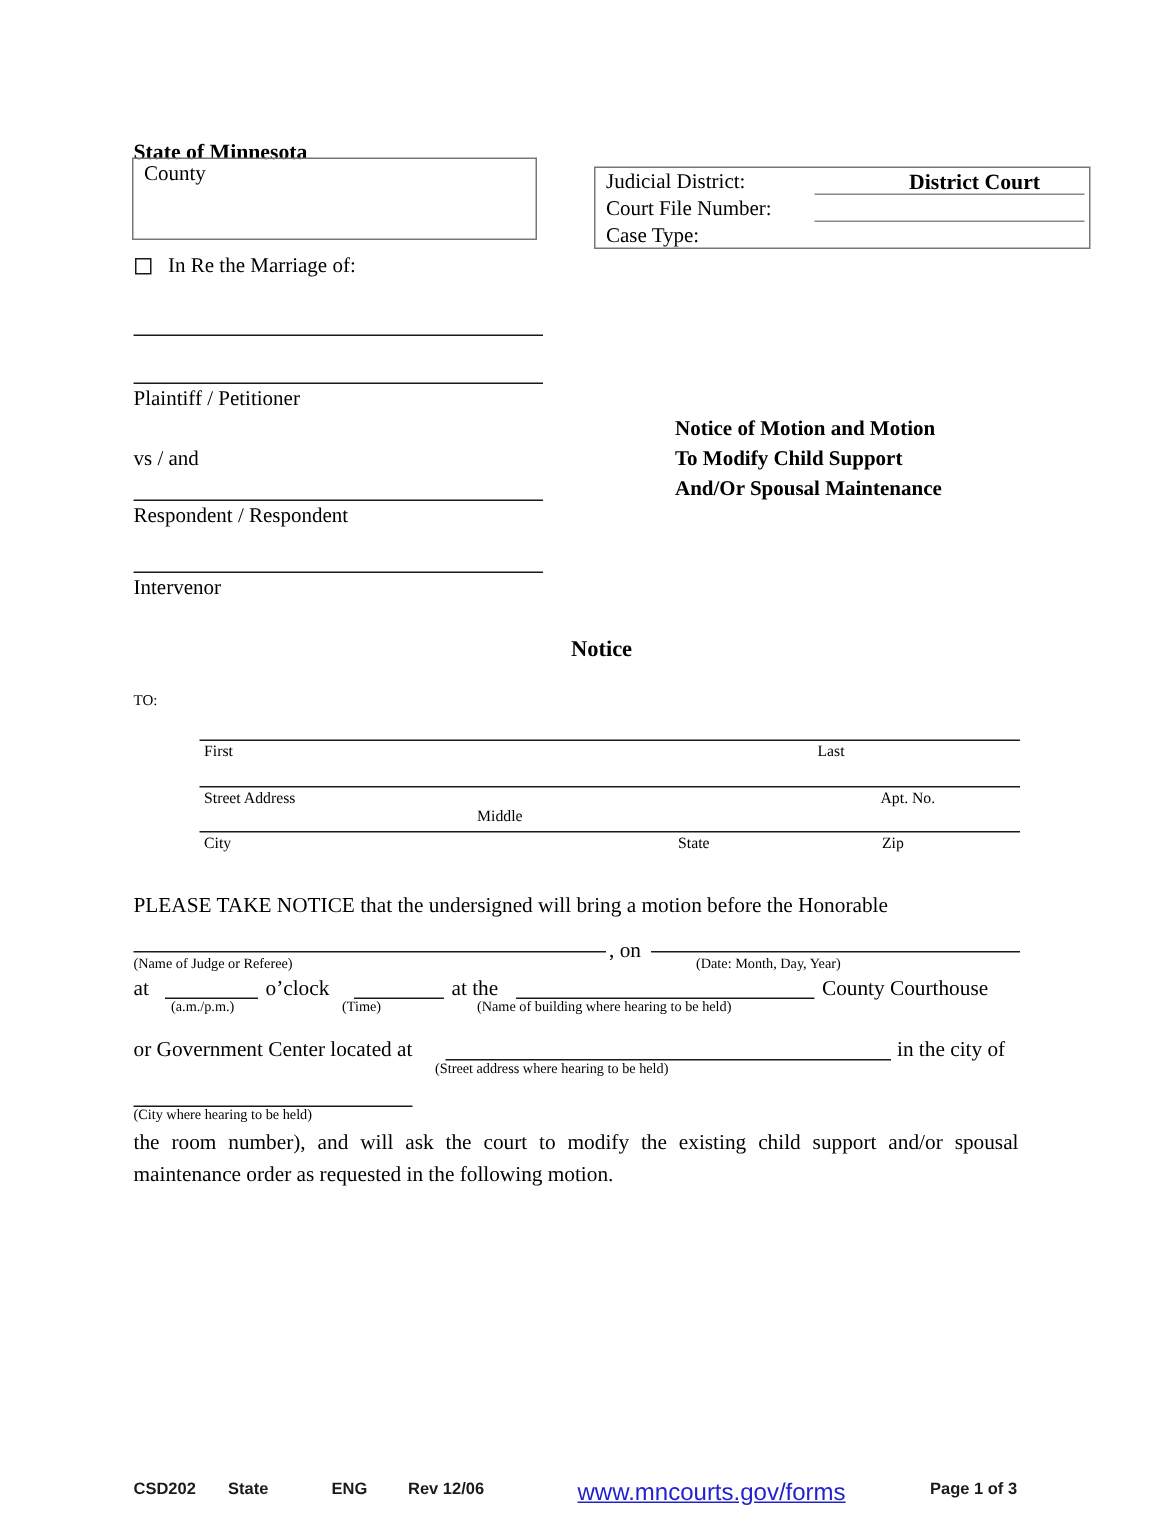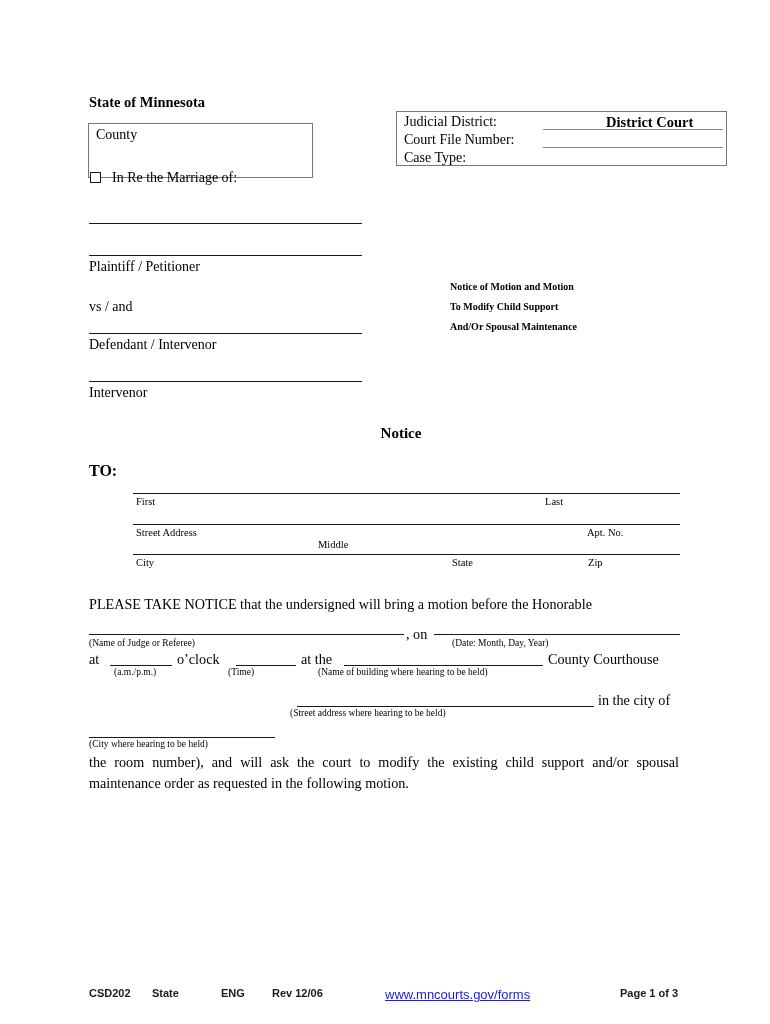--- a/index.html
+++ b/index.html
@@ -39,22 +39,22 @@
     white-space: nowrap;
   }
   .hdr-court {
     left: 606px; top: 94px;
     font-size: 14.5px; font-weight: bold;
     white-space: nowrap;
     margin-top: 20px;
   }
   .county-box {
     position: absolute;
-    left: 88px; top: 123px;
-    width: 225px; height: 55px;
+    left: 88px; top: 105px;
+    width: 270px; height: 55px;
     border: 1.3px solid #777777;
     box-sizing: border-box;
     text-decoration: underline;
   }
   .county-label {
     position: absolute;
     left: 7px; top: 3px;
     font-size: 14px;
     white-space: nowrap;
   }
@@ -101,38 +101,38 @@
     position: absolute;
     font-size: 14px;
     white-space: nowrap;
   }
 
   
   .doc-title {
     position: absolute;
     left: 450px; top: 277px;
     width: 250px;
-    font-size: 10px;
+    font-size: 14px;
     font-weight: bold;
     line-height: 20px;
   }
   .doc-title div { white-space: nowrap; }
 
   
   .notice-head {
     position: absolute;
     left: 16px; top: 425px;
     width: 770px;
     text-align: center;
     font-size: 15px;
     font-weight: bold;
   }
   .to-label {
     left: 89px; top: 462px;
-    font-size: 16px; font-weight: bold;
+    font-size: 10px; font-weight: normal;
   }
   .addr-label {
     position: absolute;
     font-size: 10.5px;
     white-space: nowrap;
   }
 
   
   .body-line {
     position: absolute;
@@ -156,21 +156,21 @@
     font-size: 11px;
     color: #1a1a1a;
     white-space: nowrap;
     font-weight: bold;
   }
   .footer-link {
     position: absolute;
     top: 987px;
     left: 385px;
     font-family: "Liberation Sans", "DejaVu Sans", sans-serif;
-    font-size: 13px;
+    font-size: 16px;
     color: #2222cc;
     text-decoration: underline;
     white-space: nowrap;
   }
 </style>
 </head>
 <body>
 
 <div class="page">
 
@@ -198,21 +198,21 @@
   <div class="checkbox"></div>
   <div class="abs inre">In Re the Marriage of:</div>
 
   <div class="rule" style="left:89px; top:223px; width:273px;"></div>
   <div class="rule" style="left:89px; top:255px; width:273px;"></div>
   <div class="party-label" style="left:89px; top:259px;">Plaintiff / Petitioner</div>
 
   <div class="party-label" style="left:89px; top:299px;">vs / and</div>
 
   <div class="rule" style="left:89px; top:333px; width:273px;"></div>
-  <div class="party-label" style="left:89px; top:337px;">Defendant / Intervenor</div>
+  <div class="party-label" style="left:89px; top:337px;">Respondent / Respondent</div>
 
   <div class="rule" style="left:89px; top:381px; width:273px;"></div>
   <div class="party-label" style="left:89px; top:385px;">Intervenor</div>
 
   <div class="doc-title">
     <div>Notice of Motion and Motion</div>
     <div>To Modify Child Support</div>
     <div>And/Or Spousal Maintenance</div>
   </div>
 
@@ -232,33 +232,34 @@
   <div class="addr-label" style="left:136px; top:557px;">City</div>
   <div class="addr-label" style="left:452px; top:557px;">State</div>
   <div class="addr-label" style="left:588px; top:557px;">Zip</div>
 
   <div class="body-line" style="left:89px; top:596px;">PLEASE TAKE NOTICE that the undersigned will bring a motion before the Honorable</div>
 
   <div class="rule" style="left:89px; top:634px; width:315px;"></div>
   <div class="body-line" style="left:406px; top:626px;">, on</div>
   <div class="rule" style="left:434px; top:634px; width:246px;"></div>
   <div class="caption" style="left:89px; top:638px;">(Name of Judge or Referee)</div>
-  <div class="caption" style="left:452px; top:638px;">(Date:  Month, Day, Year)</div>
+  <div class="caption" style="left:464px; top:638px;">(Date:  Month, Day, Year)</div>
 
   <div class="body-line" style="left:89px; top:651px;">at</div>
   <div class="rule" style="left:110px; top:665px; width:62px;"></div>
   <div class="body-line" style="left:177px; top:651px;">o’clock</div>
   <div class="rule" style="left:236px; top:665px; width:60px;"></div>
   <div class="body-line" style="left:301px; top:651px;">at the</div>
   <div class="rule" style="left:344px; top:665px; width:199px;"></div>
   <div class="body-line" style="left:548px; top:651px;">County Courthouse</div>
   <div class="caption" style="left:114px; top:667px;">(a.m./p.m.)</div>
   <div class="caption" style="left:228px; top:667px;">(Time)</div>
   <div class="caption" style="left:318px; top:667px;">(Name of building where hearing to be held)</div>
 
+  <div class="body-line" style="left:89px; top:692px;">or Government Center located at</div>
   <div class="rule" style="left:297px; top:706px; width:297px;"></div>
   <div class="body-line" style="left:598px; top:692px;">in the city of</div>
   <div class="caption" style="left:290px; top:708px;">(Street address where hearing to be held)</div>
 
   <div class="rule" style="left:89px; top:737px; width:186px;"></div>
   <div class="caption" style="left:89px; top:739px;">(City where hearing to be held)</div>
 
   <div class="body-para">the room number), and will ask the court to modify the existing child support and/or spousal maintenance order as requested in the following motion.</div>
 
   <div class="footer-item" style="left:89px;">CSD202</div>

